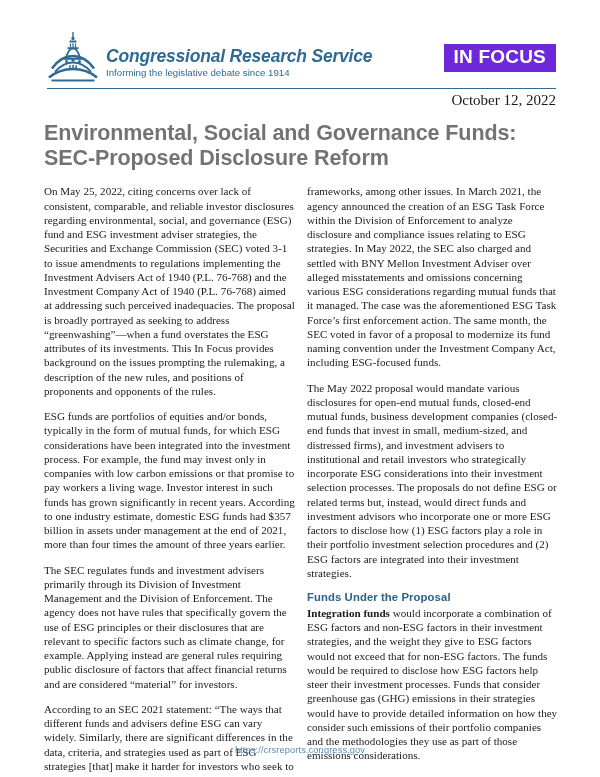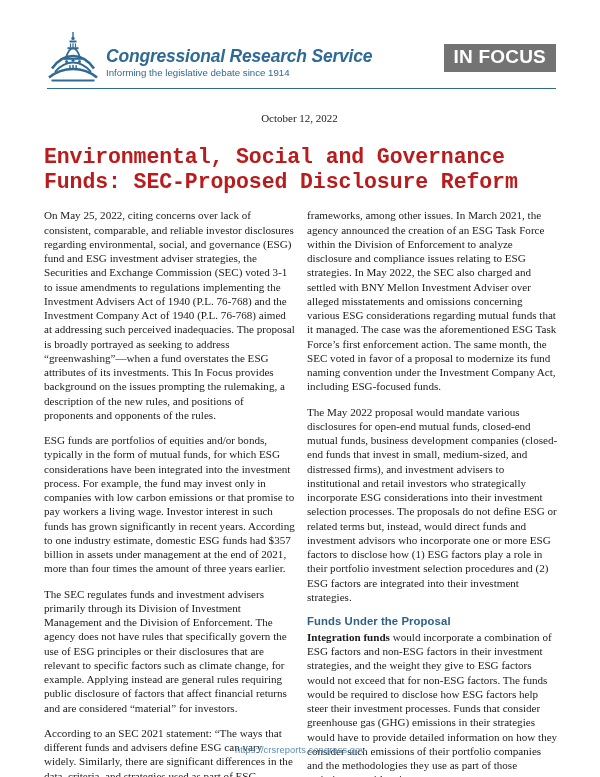--- a/index.html
+++ b/index.html
@@ -62,55 +62,55 @@
     font-size: 9.7px;
     color: #2e6a94;
     line-height: 1.2;
     margin-top: 2px;
     white-space: nowrap;
   }
   .infocus-badge {
     position: absolute;
     right: 1px;
     top: 14px;
-    background: #737373;
+    background: #6d28d9;
     color: #ffffff;
     font-family: "Liberation Sans", sans-serif;
     font-weight: bold;
     font-size: 19px;
     letter-spacing: 0.2px;
     padding: 3px 10px 4px 10px;
     line-height: 1.1;
   }
   .rule {
     position: absolute;
     left: 4px;
     right: 1px;
     top: 58px;
     height: 1px;
     background: #2e6a94;
   }
 
   
   .date-line {
-    text-align: center;
-    font-size: 11px;
-    margin-top: 24px;
+    text-align: right;
+    font-size: 15px;
+    margin-top: 4px;
     margin-right: 1px;
     color: #1a1a1a;
     font-family: "Liberation Serif", serif;
   }
   .doc-title {
-    font-family: Liberation Mono, monospace;
+    font-family: Liberation Sans, sans-serif;
     font-weight: bold;
     font-size: 21.5px;
     line-height: 1.17;
     letter-spacing: -0.1px;
-    margin: 21px 0 0 1px;
-    color: #b91c1c;
+    margin: 12px 0 0 1px;
+    color: #737373;
   }
 
   
   .columns {
     display: flex;
     margin-top: 13px;
     margin-left: 1px;
   }
   .col {
     width: 251px;

